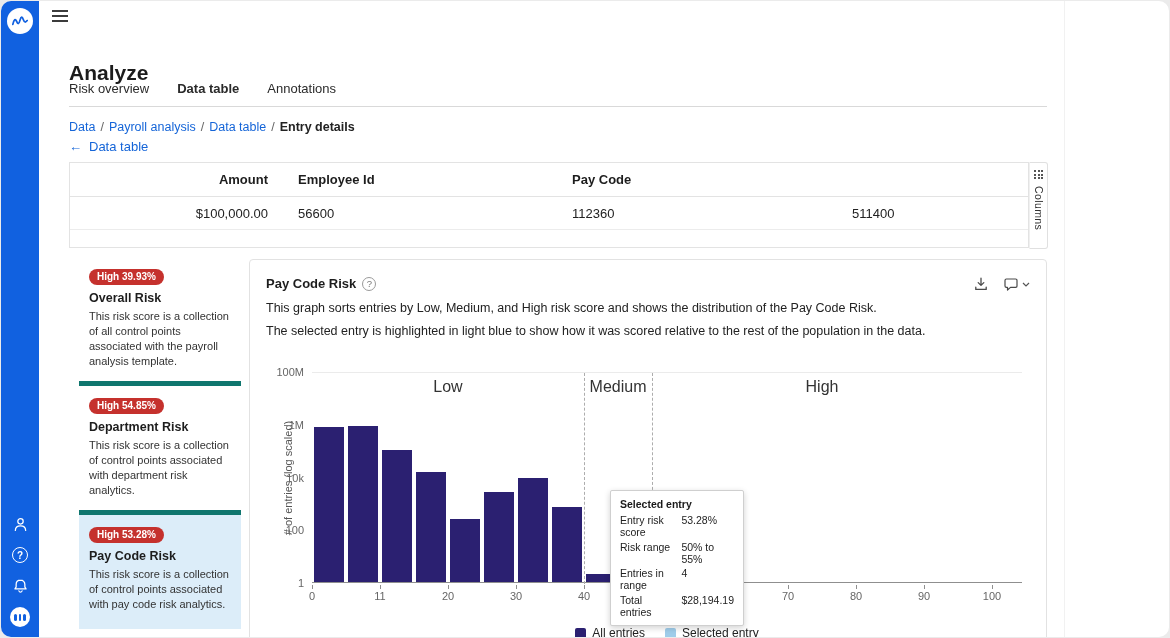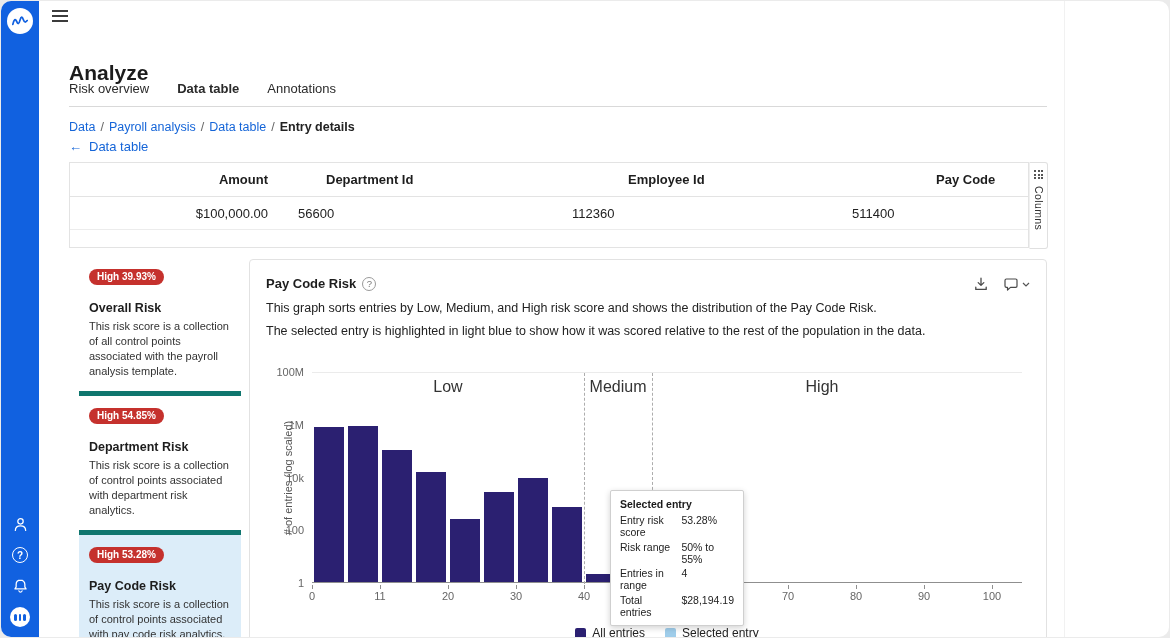--- a/index.html
+++ b/index.html
@@ -23,35 +23,35 @@
   .tab{cursor:pointer;}
   .tab.active{font-weight:700;}
   .breadcrumb{position:absolute;left:30px;top:119px;font-size:12.5px;}
   .breadcrumb a{color:#1565d8;text-decoration:none;cursor:pointer;}
   .breadcrumb .sep{color:#666;margin:0 5px;}
   .breadcrumb .current{font-weight:700;color:#222;}
   .back-link{position:absolute;left:30px;top:138px;font-size:13px;color:#1565d8;text-decoration:none;display:flex;gap:7px;cursor:pointer;align-items:center;}
   
   .entry-table{position:absolute;left:30px;top:161px;width:960px;border:1px solid #e3e3e3;background:#fff;}
   .t-grid{display:grid;grid-template-columns:200px 274px 280px 1fr;align-items:center;}
-  .t-head{height:34px;font-weight:700;font-size:13px;border-bottom:1px solid #e3e3e3;color:#1d1d1d;gap:28px;}
+  .t-head{height:34px;font-weight:700;font-size:13px;border-bottom:1px solid #e3e3e3;color:#1d1d1d;}
   .t-row{height:33px;font-size:13px;border-bottom:1px solid #ececec;cursor:pointer;}
   .t-pad{height:17px;}
   .cell-r{text-align:right;padding-right:2px;}
   .cell-l{padding-left:28px;}
   .columns-tab{position:absolute;left:990px;top:161px;width:19px;height:87px;background:#fff;border:1px solid #e0e0e0;border-left-color:#f0f0f0;border-radius:0 3px 3px 0;display:flex;flex-direction:column;align-items:center;padding-top:7px;gap:7px;cursor:pointer;}
   .grid-icon{display:grid;grid-template-columns:repeat(3,2px);grid-auto-rows:2px;gap:1.5px;}
   .grid-icon i{background:#555;}
   .v-text{writing-mode:vertical-rl;font-size:10.5px;color:#333;letter-spacing:.4px;}
   
   .risk-list{position:absolute;left:40px;top:256px;width:162px;}
   .risk-card{padding:9px 10px 12px;border-bottom:5px solid #0f766e;cursor:pointer;}
   .risk-card.selected{background:#dcedf9;border-bottom-color:#dcedf9;}
   .badge{display:inline-block;background:#c5312d;color:#fff;font-size:10px;font-weight:700;padding:2px 8px 3px;border-radius:9px;}
-  .risk-title{font-size:12.5px;font-weight:700;margin-top:16px;color:#1d1d1d;}
+  .risk-title{font-size:12.5px;font-weight:700;margin-top:6px;color:#1d1d1d;}
   .risk-desc{font-size:11px;line-height:15px;margin-top:4px;color:#333;}
   
   .chart-panel{position:absolute;left:210px;top:258px;width:798px;height:402px;border:1px solid #e2e2e2;border-radius:4px;background:#fff;padding:16px 16px 0;}
   .panel-head{display:flex;justify-content:space-between;align-items:flex-start;}
   .panel-title{font-size:13px;font-weight:700;display:flex;align-items:center;gap:6px;color:#1d1d1d;}
   .help-circle{width:14px;height:14px;border:1px solid #9a9a9a;border-radius:50%;color:#777;font-size:9.5px;display:inline-flex;align-items:center;justify-content:center;font-weight:400;cursor:pointer;}
   .panel-icons{display:flex;gap:14px;align-items:center;}
   .icon-btn{display:flex;align-items:center;gap:3px;cursor:pointer;}
   .panel-desc{font-size:12.5px;margin-top:9px;color:#222;}
   
@@ -132,21 +132,20 @@
     </div>
 
     <a class="back-link">
       <span>←</span>
       <span>Data table</span>
     </a>
 
     <section class="entry-table">
       <div class="t-grid t-head">
         <div class="cell-r">Amount</div>
-        <div class="cell-l">Department Id</div>
         <div class="cell-l">Employee Id</div>
         <div class="cell-l">Pay Code</div>
       </div>
       <div class="t-grid t-row">
         <div class="cell-r">$100,000.00</div>
         <div class="cell-l">56600</div>
         <div class="cell-l">112360</div>
         <div class="cell-l">511400</div>
       </div>
       <div class="t-pad"></div>

